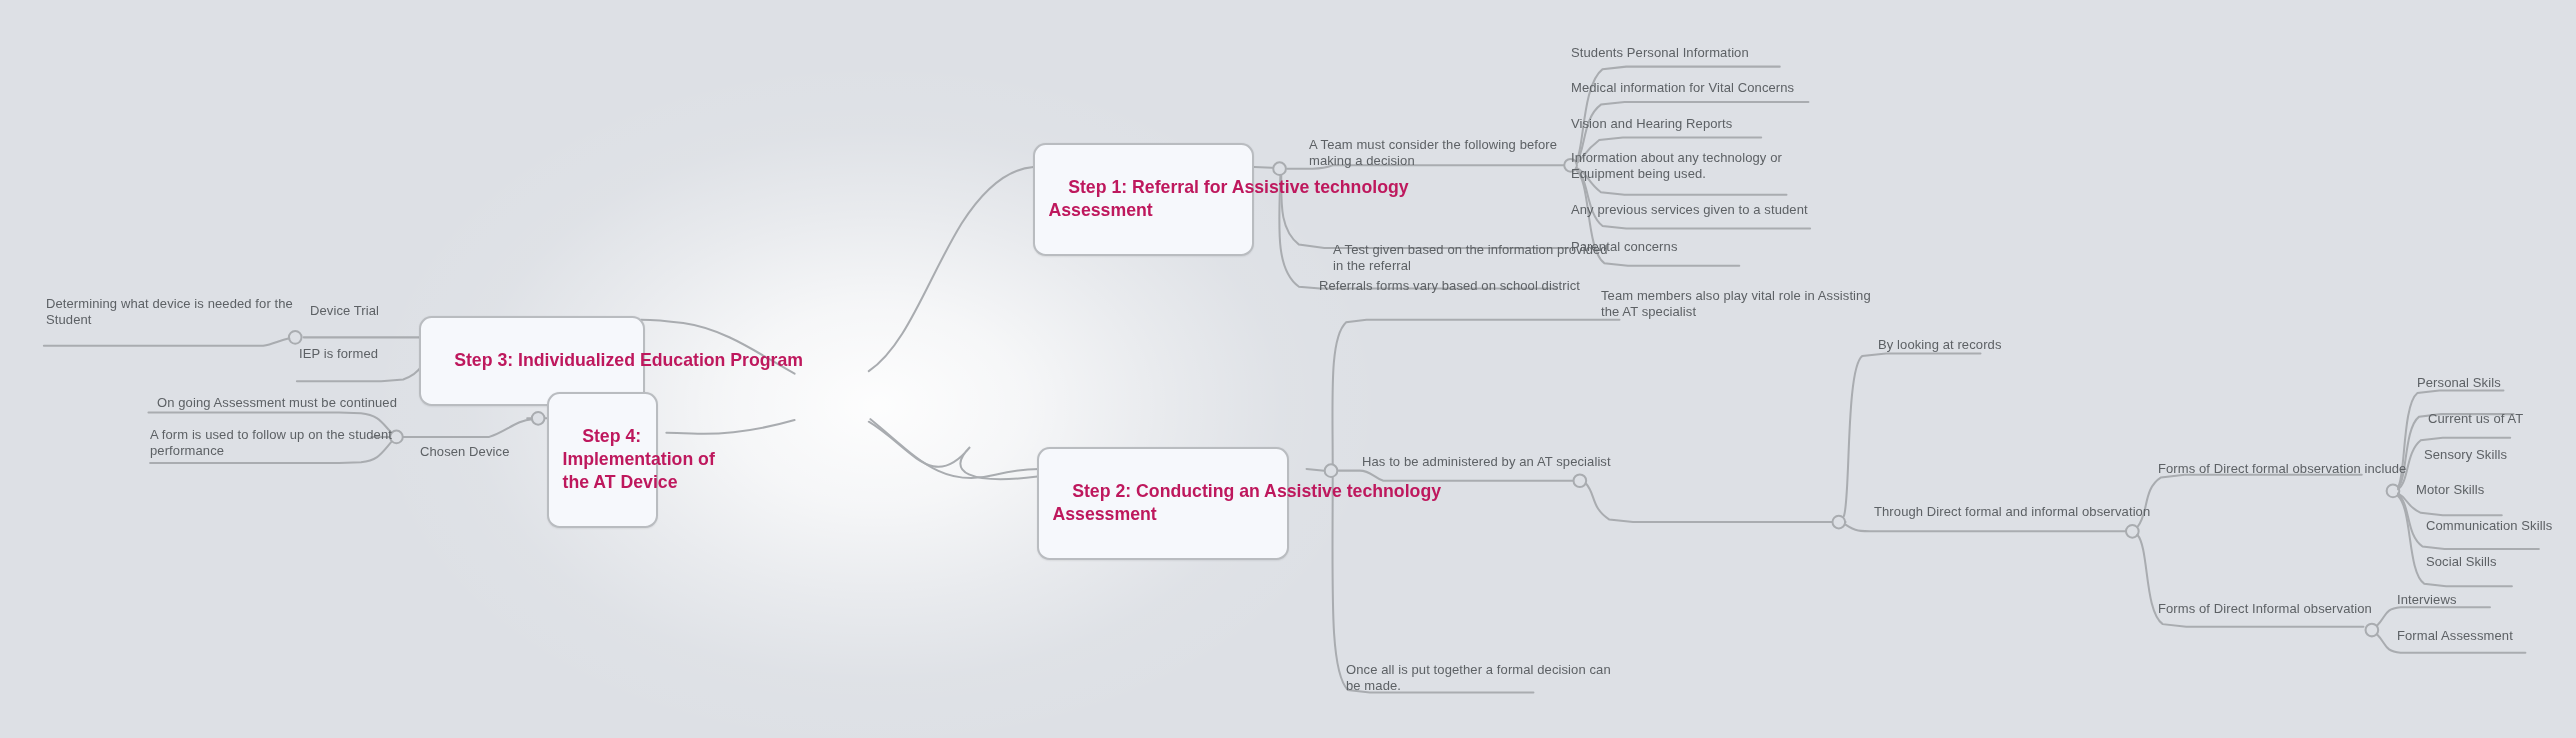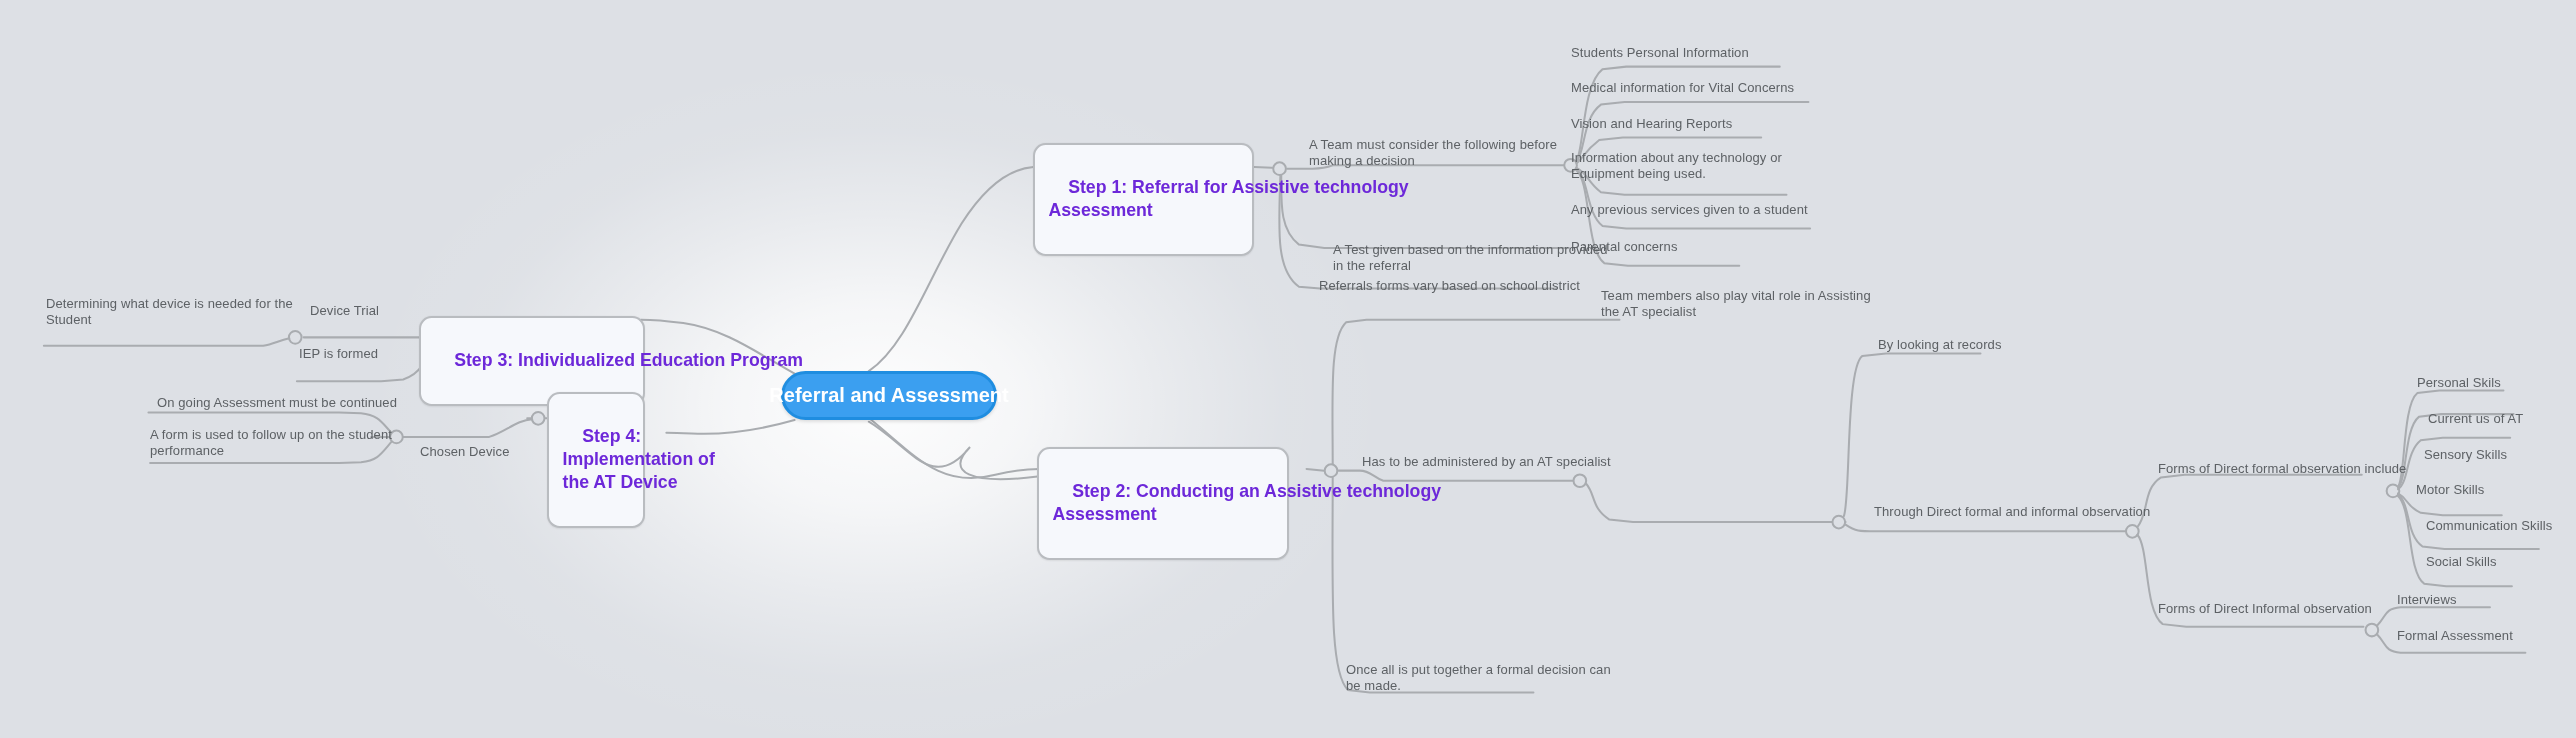--- a/index.html
+++ b/index.html
@@ -28,21 +28,21 @@
     line-height:1.26;
     white-space:pre;
     letter-spacing:0.1px;
   }
   
   .node {
     position:absolute;
     background:#f6f8fc;
     border:2.5px solid #b9bcc0;
     border-radius:12.7px;
-    color:#6d28d9;
+    color:#be185d;
     font-weight:bold;
     font-size:17.7px;
     line-height:1.3;
     padding:8.4px 13.5px;
     white-space:pre;
     box-shadow:0 0.8px 1.7px rgba(0,0,0,0.07);
   }
 </style>
 </head>
 <body>
@@ -120,42 +120,36 @@
     <path d="M508,406 C504,430 500,442 478,450 L452,452 L352,452"></path>
 
     <path d="M625,496 L648,496"></path>
     <circle cx="638" cy="496" r="7.5" fill="#dde0e5" stroke="#a9acb0" stroke-width="2.4"></circle>
     <path d="M631,497 C612,498 600,512 580,518 L440,518"></path>
     <circle cx="470" cy="518" r="7.5" fill="#dde0e5" stroke="#a9acb0" stroke-width="2.4"></circle>
     <path d="M464,513 C452,500 448,492 428,490 L402,489 L176,489"></path>
     <path d="M464,524 C452,538 448,546 428,548 L402,549 L178,549"></path>
   </svg>
 
-  <div id="rootbox" style="position:absolute; left:781px; top:371px; width:216px; height:49px;
-              background:#3b9ff0; border:3.4px solid #1f8de0; border-radius:25px;
-              display:flex; align-items:center; justify-content:center;
-              box-shadow:0 1.7px 3.4px rgba(0,0,0,0.12);">
-    <span style="color:#fff; font-weight:bold; font-size:20px; white-space:pre;">Referral and Assessment</span>
-  </div>
 
   <div class="node" style="left:1033px; top:143px; width:221px;">
     <span>Step 1: Referral for Assistive technology
 Assessment</span>
   </div>
 
   <div class="node" style="left:1037px; top:447px; width:252px;">
     <span>Step 2: Conducting an Assistive technology
 Assessment</span>
   </div>
 
   <div class="node" style="left:419px; top:316px; width:226px;">
     <span>Step 3: Individualized Education Program</span>
   </div>
 
-  <div class="node" style="left:547px; top:392px; width:98px;">
+  <div class="node" style="left:547px; top:392px; width:111px;">
     <span>Step 4:
 Implementation of
 the AT Device</span>
   </div>
 
   <div class="lbl" style="left:1309px; top:137px;">A Team must consider the following before
 making a decision</div>
   <div class="lbl" style="left:1333px; top:242px;">A Test given based on the information provided
 in the referral</div>
   <div class="lbl" style="left:1319px; top:278px;">Referrals forms vary based on school district</div>

